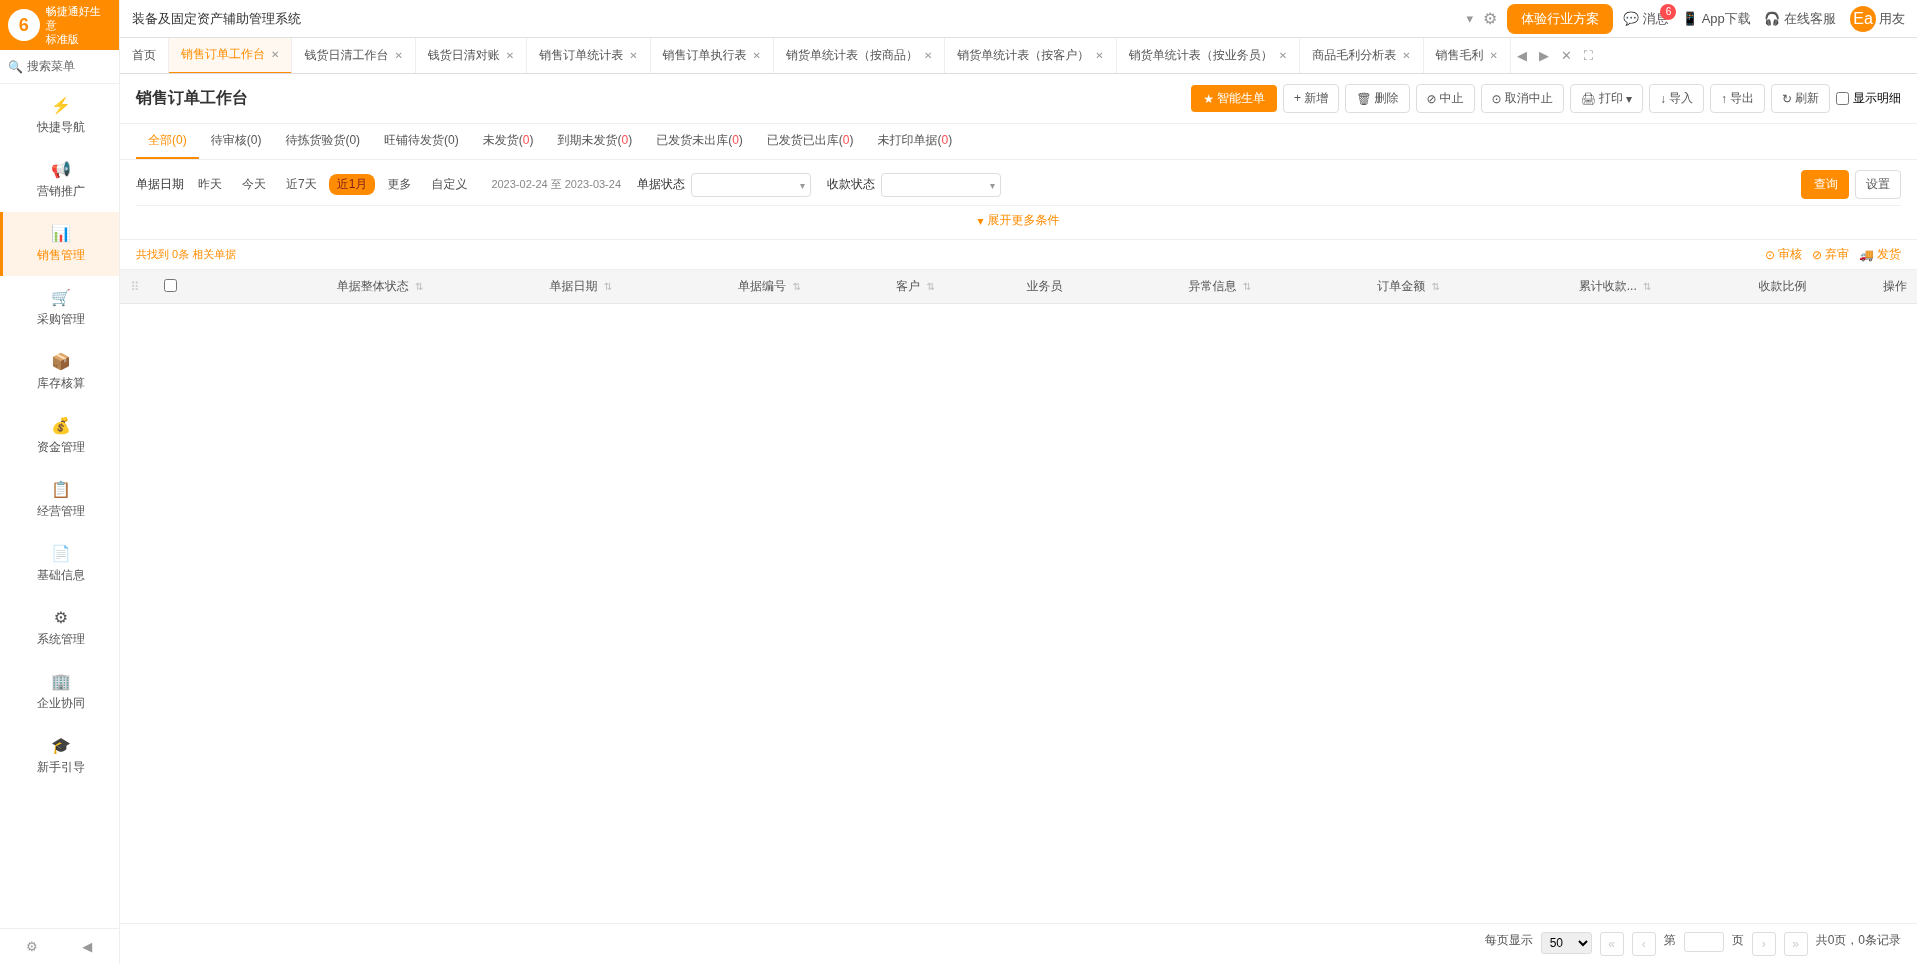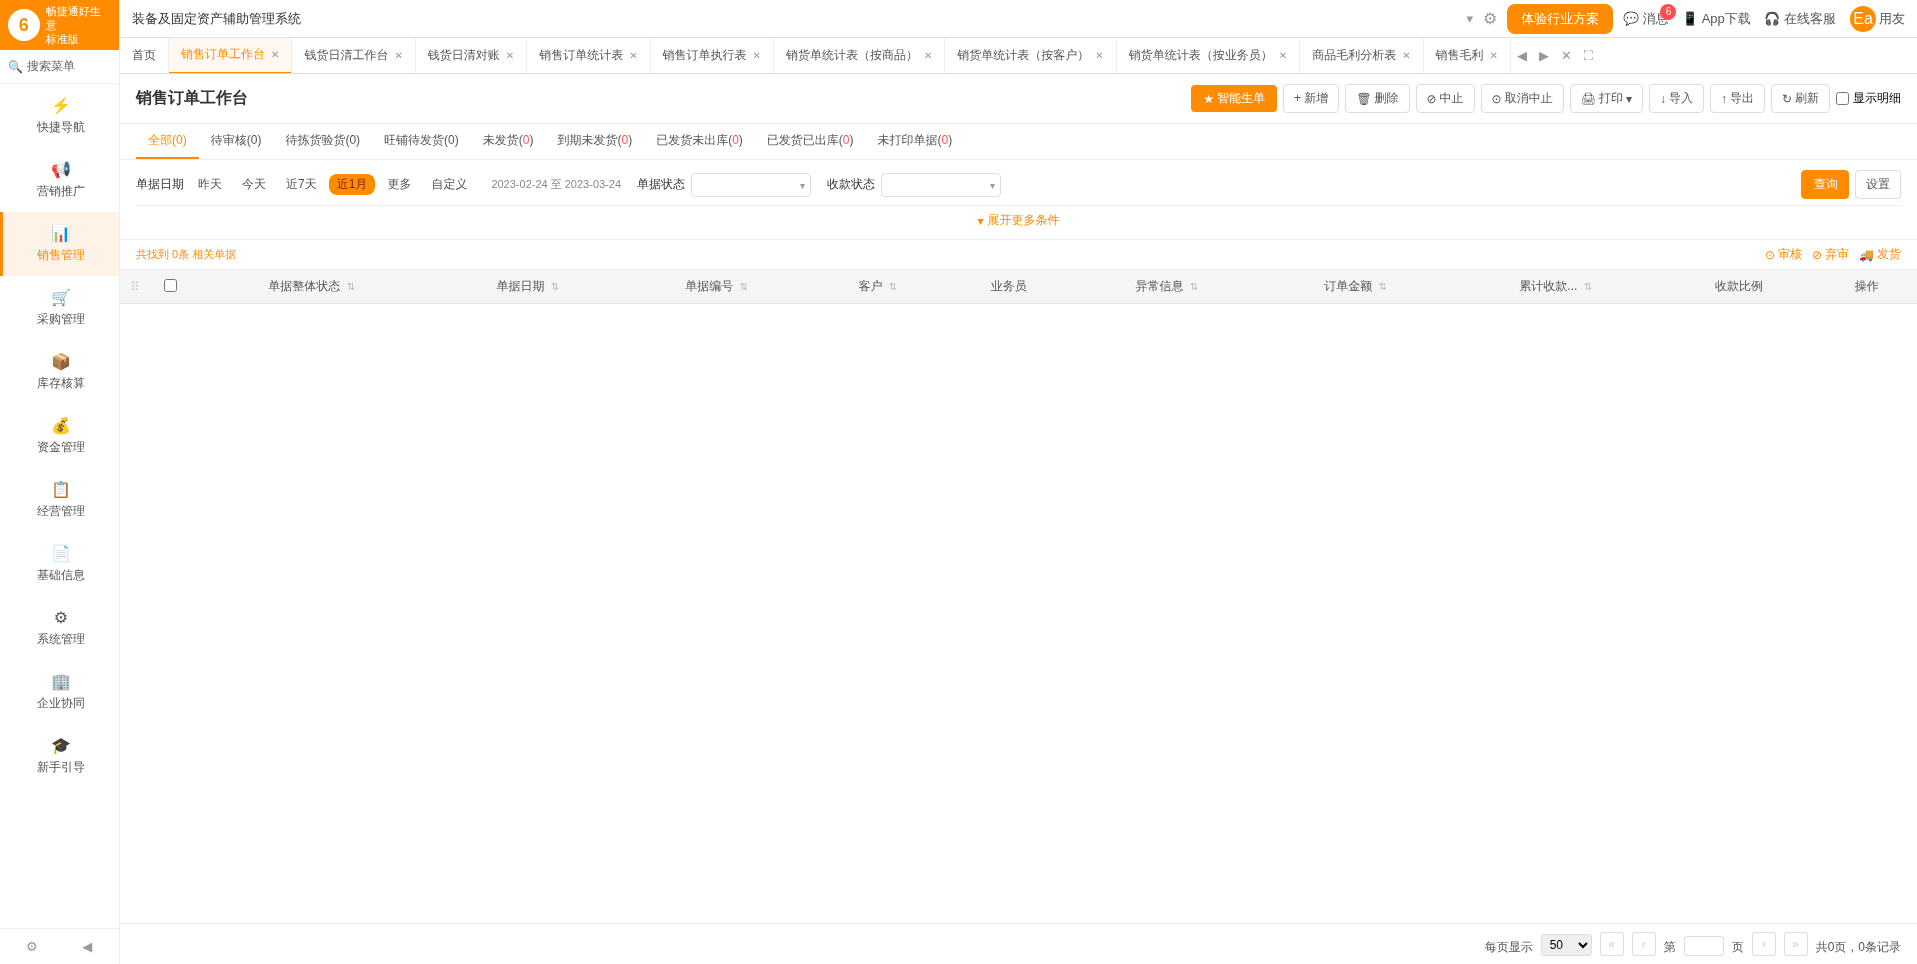--- a/index.html
+++ b/index.html
@@ -73,32 +73,32 @@
     .result-count { font-size: 11px; color: #555; }
     .result-count span { color: #ff8c00; }
     .toolbar-right { display: flex; align-items: center; gap: 10px; }
     .toolbar-btn { display: flex; align-items: center; gap: 3px; font-size: 12px; cursor: pointer; color: #555; }
     .toolbar-btn.orange { color: #ff8c00; }
 
     
     .table-container { flex: 1; overflow: auto; background: #fff; margin: 0; }
     table { width: 100%; border-collapse: collapse; font-size: 12px; }
     thead tr { background: #f5f5f5; }
-    th { padding: 8px 10px; text-align: center; color: #555; font-weight: normal; border-bottom: 1px solid #e8e8e8; white-space: nowrap; }
+    th { padding: 8px 10px; text-align: right; color: #555; font-weight: normal; border-bottom: 1px solid #e8e8e8; white-space: nowrap; }
     th .sort-icon { color: #bbb; margin-left: 3px; font-size: 10px; }
     .checkbox-col { width: 40px; text-align: center; }
     .drag-col { width: 30px; color: #ccc; text-align: center; }
 
     
     .empty-state { display: flex; flex-direction: column; align-items: center; justify-content: center; padding: 60px 0; flex: 1; }
     .empty-icon { width: 80px; height: 80px; opacity: 0.6; }
     .empty-text { color: #aaa; font-size: 13px; margin-top: 12px; }
 
     
-    .pagination { background: #fff; border-top: 1px solid #eee; padding: 8px 16px; display: flex; align-items: flex-end; justify-content: flex-end; gap: 8px; font-size: 12px; color: #555; flex-shrink: 0; }
+    .pagination { background: #fff; border-top: 1px solid #eee; padding: 8px 16px; display: flex; align-items: flex-start; justify-content: flex-end; gap: 8px; font-size: 12px; color: #555; flex-shrink: 0; }
     .page-size-select { border: 1px solid #ddd; border-radius: 3px; padding: 2px 4px; font-size: 12px; }
     .page-btn { width: 24px; height: 24px; display: flex; align-items: center; justify-content: center; border: 1px solid #ddd; border-radius: 3px; cursor: pointer; color: #555; background: #fff; }
     .page-btn.disabled { color: #ccc; cursor: default; }
     .page-input { width: 40px; text-align: center; border: 1px solid #ddd; border-radius: 3px; padding: 2px 4px; font-size: 12px; }
   </style>
 </head>
 <body>
 
 <div class="sidebar">
   <div class="sidebar-logo">

